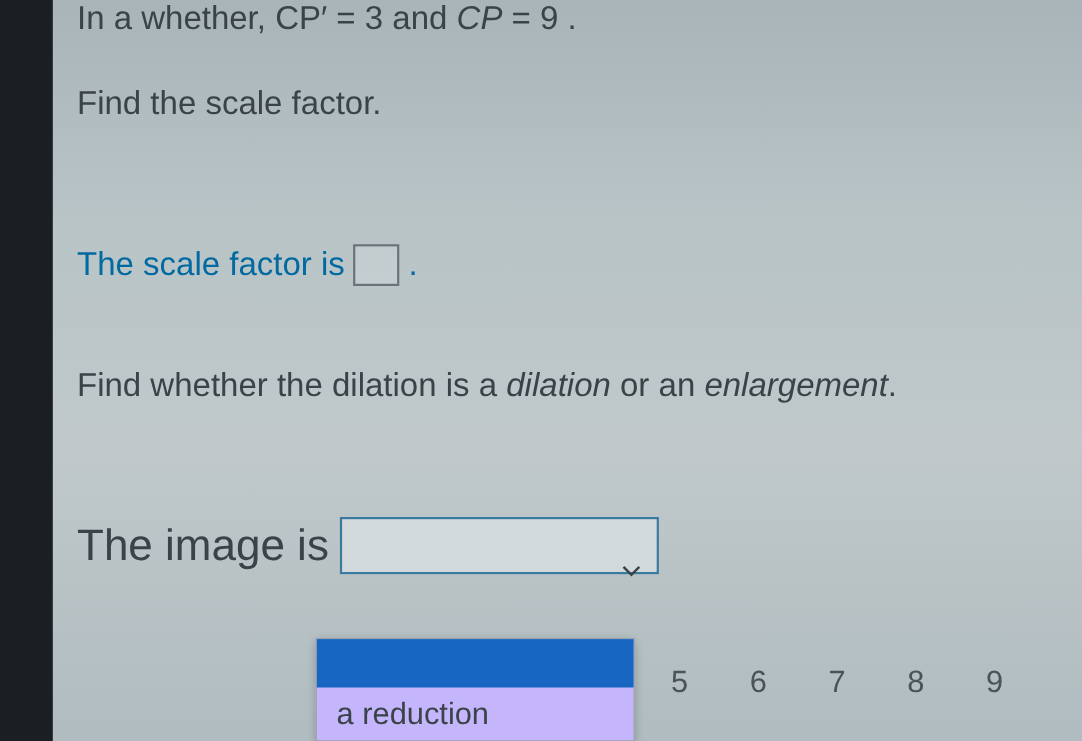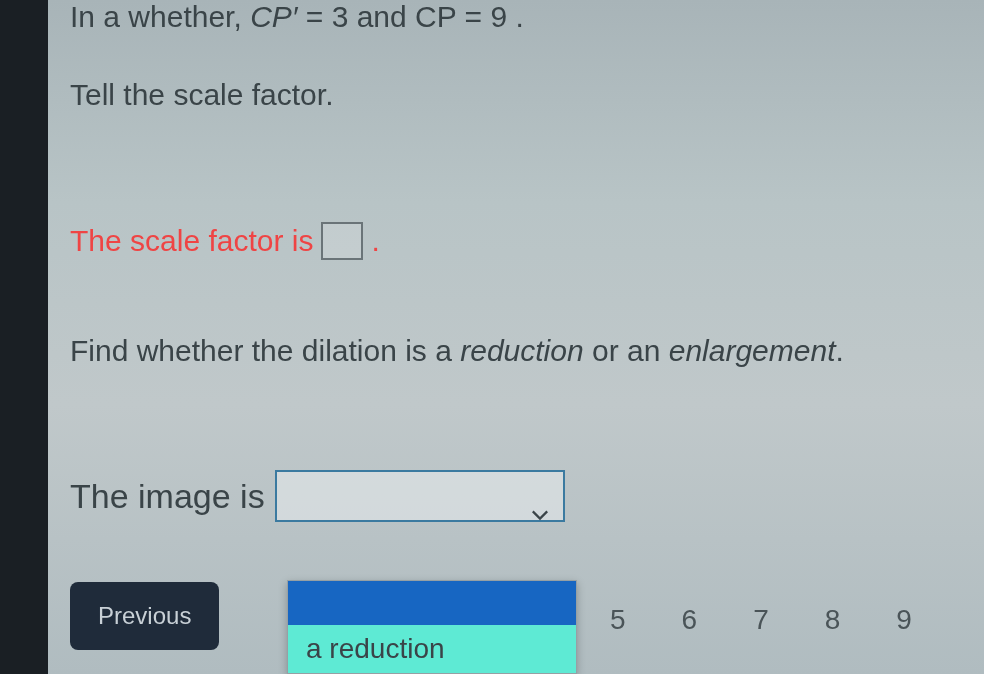--- a/index.html
+++ b/index.html
@@ -17,31 +17,31 @@
     background: #1a1f24;
   }
   .content {
     position: absolute;
     left: 70px; top: 0; right: 0; bottom: 0;
     padding-top: 0;
   }
   .line { position: absolute; left: 0; }
   .q1 { top: 0px; font-size: 30px; color: #3a4448; }
   .q2 { top: 78px; font-size: 30px; color: #3a4448; }
-  .q3 { top: 222px; font-size: 30px; color: #ef4444; display:flex; align-items:center; gap:8px;}
+  .q3 { top: 222px; font-size: 30px; color: #0369a1; display:flex; align-items:center; gap:8px;}
   .answer-box {
     display:inline-block;
     width: 42px; height: 38px;
     border: 2px solid #6a7478;
     background: rgba(255,255,255,0.15);
     vertical-align: middle;
   }
   .q4 { top: 334px; font-size: 30px; color: #3a4448; font-style: normal;}
   .q4 .ital { font-style: italic; }
-  .q5 { top: 470px; font-size: 34px; color: #3a4448; display:flex; align-items:center; gap:10px;}
+  .q5 { top: 470px; font-size: 40px; color: #3a4448; display:flex; align-items:center; gap:10px;}
   .dropdown-closed {
     width: 290px; height: 52px;
     border: 2px solid #3b7aa0;
     background: rgba(235,240,242,0.5);
     display:flex; align-items:center; justify-content:flex-end;
     padding-right: 14px;
     position: relative;
   }
   .chev {
     width: 18px; height: 12px;
@@ -60,21 +60,21 @@
     padding: 20px 28px;
     border-radius: 8px;
     border: none;
     margin-right: 18px;
   }
   .dropdown-open {
     position: absolute;
     left: 217px;
     bottom: 0;
     width: 290px;
-    background: #5eead4;
+    background: #c4b5fd;
     border: 1px solid #96a0a4;
     box-shadow: 0 3px 8px rgba(0,0,0,0.25);
   }
   .dd-highlight {
     height: 44px;
     background: #1766c2;
   }
   .dd-opt {
     font-size: 28px;
     color: #3a4448;
@@ -93,49 +93,46 @@
   .pager span { cursor:pointer; }
 </style>
 </head>
 <body>
 
 <div class="left-bar"></div>
 
 <div class="content">
 
   <div class="line q1">
-    <span>In a whether,  </span><span style="font-style:italic">CP′</span><span> = </span><span>3</span><span> and </span><span style="">CP</span><span> = </span><span>9</span><span> .</span>
+    <span>In a whether,  </span><span style="">CP′</span><span> = </span><span>3</span><span> and </span><span style="font-style:italic">CP</span><span> = </span><span>9</span><span> .</span>
   </div>
 
-  <div class="line q2">Tell the scale factor.</div>
+  <div class="line q2">Find the scale factor.</div>
 
   <div class="line q3">
     <span>The scale factor is </span>
     <span class="answer-box"></span>
     <span>.</span>
   </div>
 
   <div class="line q4">
-    <span>Find whether the dilation is a </span><span class="ital">reduction</span><span> or an </span><span class="ital">enlargement</span><span>.</span>
+    <span>Find whether the dilation is a </span><span class="ital">dilation</span><span> or an </span><span class="ital">enlargement</span><span>.</span>
   </div>
 
   <div class="line q5">
     <span>The image is</span>
     <div class="dropdown-closed">
       <span class="chev">
         <svg viewBox="0 0 20 12">
             <polyline points="2,2 10,10 18,2" fill="none" stroke="#3a4448" stroke-width="2.5"></polyline>
           </svg>
       </span>
     </div>
   </div>
 
-  <div class="bottom-row">
-    <button class="prev-btn">Previous</button>
-  </div>
 
   <div class="dropdown-open">
     <div class="dd-highlight"></div>
     <div class="dd-opt">a reduction</div>
   </div>
 
   <div class="pager">
     <span>5</span>
     <span>6</span>
     <span>7</span>

